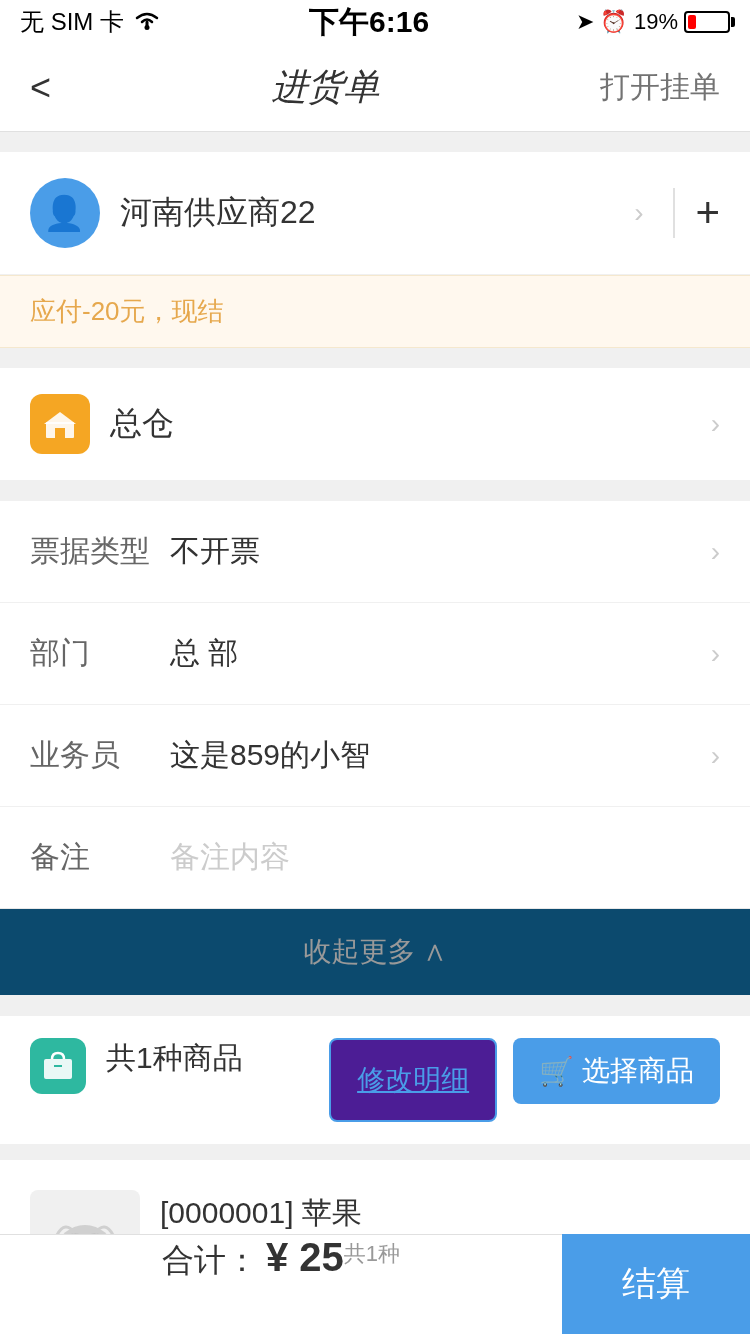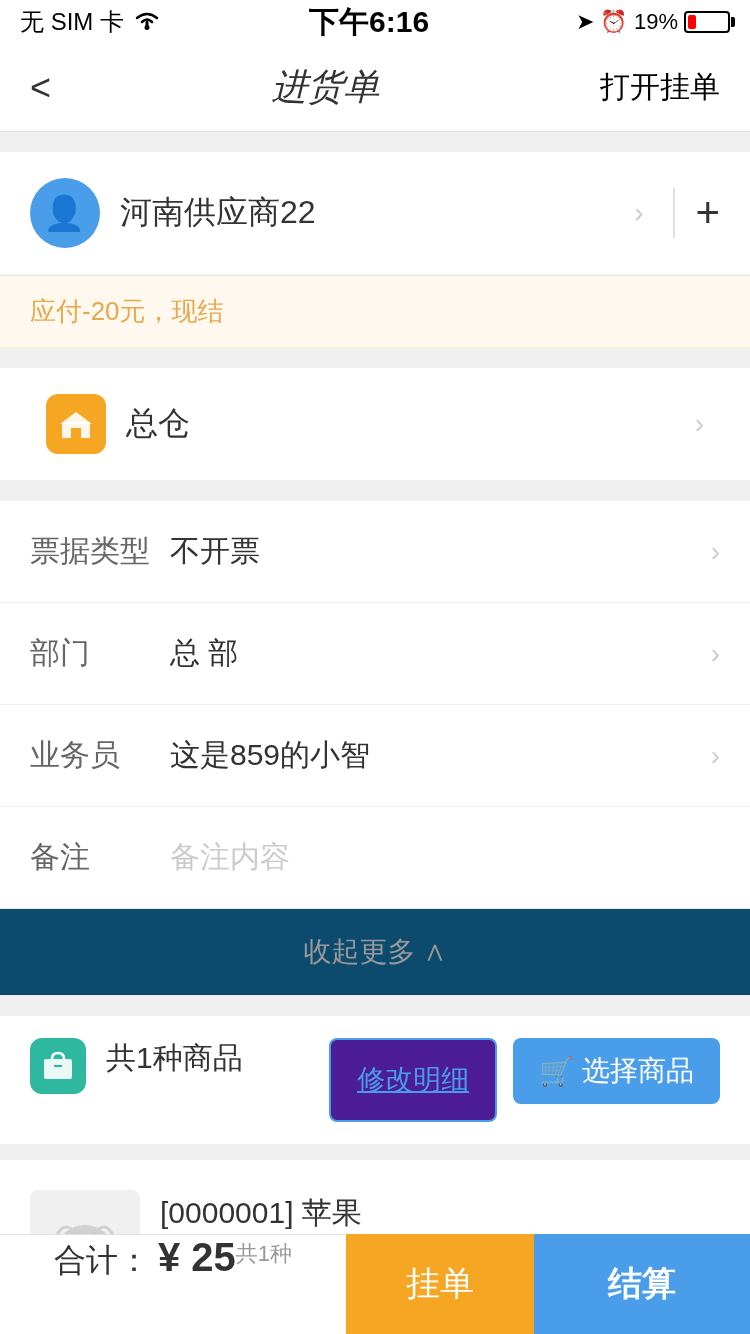--- a/index.html
+++ b/index.html
@@ -70,21 +70,21 @@
       cursor: pointer;
     }
     .nav-title {
       font-size: 36px;
       font-weight: 500;
       color: #333;
       font-style: italic;
     }
     .nav-action {
       font-size: 30px;
-      color: #000000;
+      color: #737373;
       cursor: pointer;
       text-align: center;
     }
 
     
     .section-divider {
       height: 20px;
       background: #f0f0f0;
     }
 
@@ -141,21 +141,21 @@
       font-size: 26px;
       color: #e6a84d;
       border-top: 1px solid #f5e8ce;
       border-bottom: 1px solid #f5e8ce;
     }
 
     
     .warehouse-row {
       display: flex;
       align-items: center;
-      padding: 26px 46px;
+      padding: 26px 30px;
     }
     .warehouse-icon {
       width: 60px; height: 60px;
       border-radius: 12px;
       background: #f5a623;
       display: flex; align-items: center; justify-content: center;
       margin-right: 20px;
       flex-shrink: 0;
       font-size: 30px;
     }
@@ -334,30 +334,29 @@
       background: #f5a623;
       color: #fff;
       border: none;
       font-size: 34px;
       cursor: pointer;
       display: flex;
       align-items: center;
       justify-content: center;
     }
     .btn-checkout {
-      width: 216px;
+      width: 188px;
       background: #4a9de8;
       color: #fff;
       border: none;
       font-size: 34px;
       cursor: pointer;
       display: flex;
       align-items: center;
       justify-content: center;
-      font-weight: bold;
     }
 
     
     .owl-logo {
       opacity: 0.3;
     }
   </style>
 </head>
 <body>
 
@@ -505,15 +504,14 @@
 <div style="height: 110px;"></div>
 
 <div class="bottom-bar">
   <div class="bottom-total">
     <div class="total-main">
       <span>合计：</span>
       <span class="total-amount">¥ 25</span>
     </div>
     <div class="total-sub">共1种</div>
   </div>
-  <button class="btn-hang">挂单</button>
   <button class="btn-checkout">结算</button>
 </div>
 
 </body></html>

